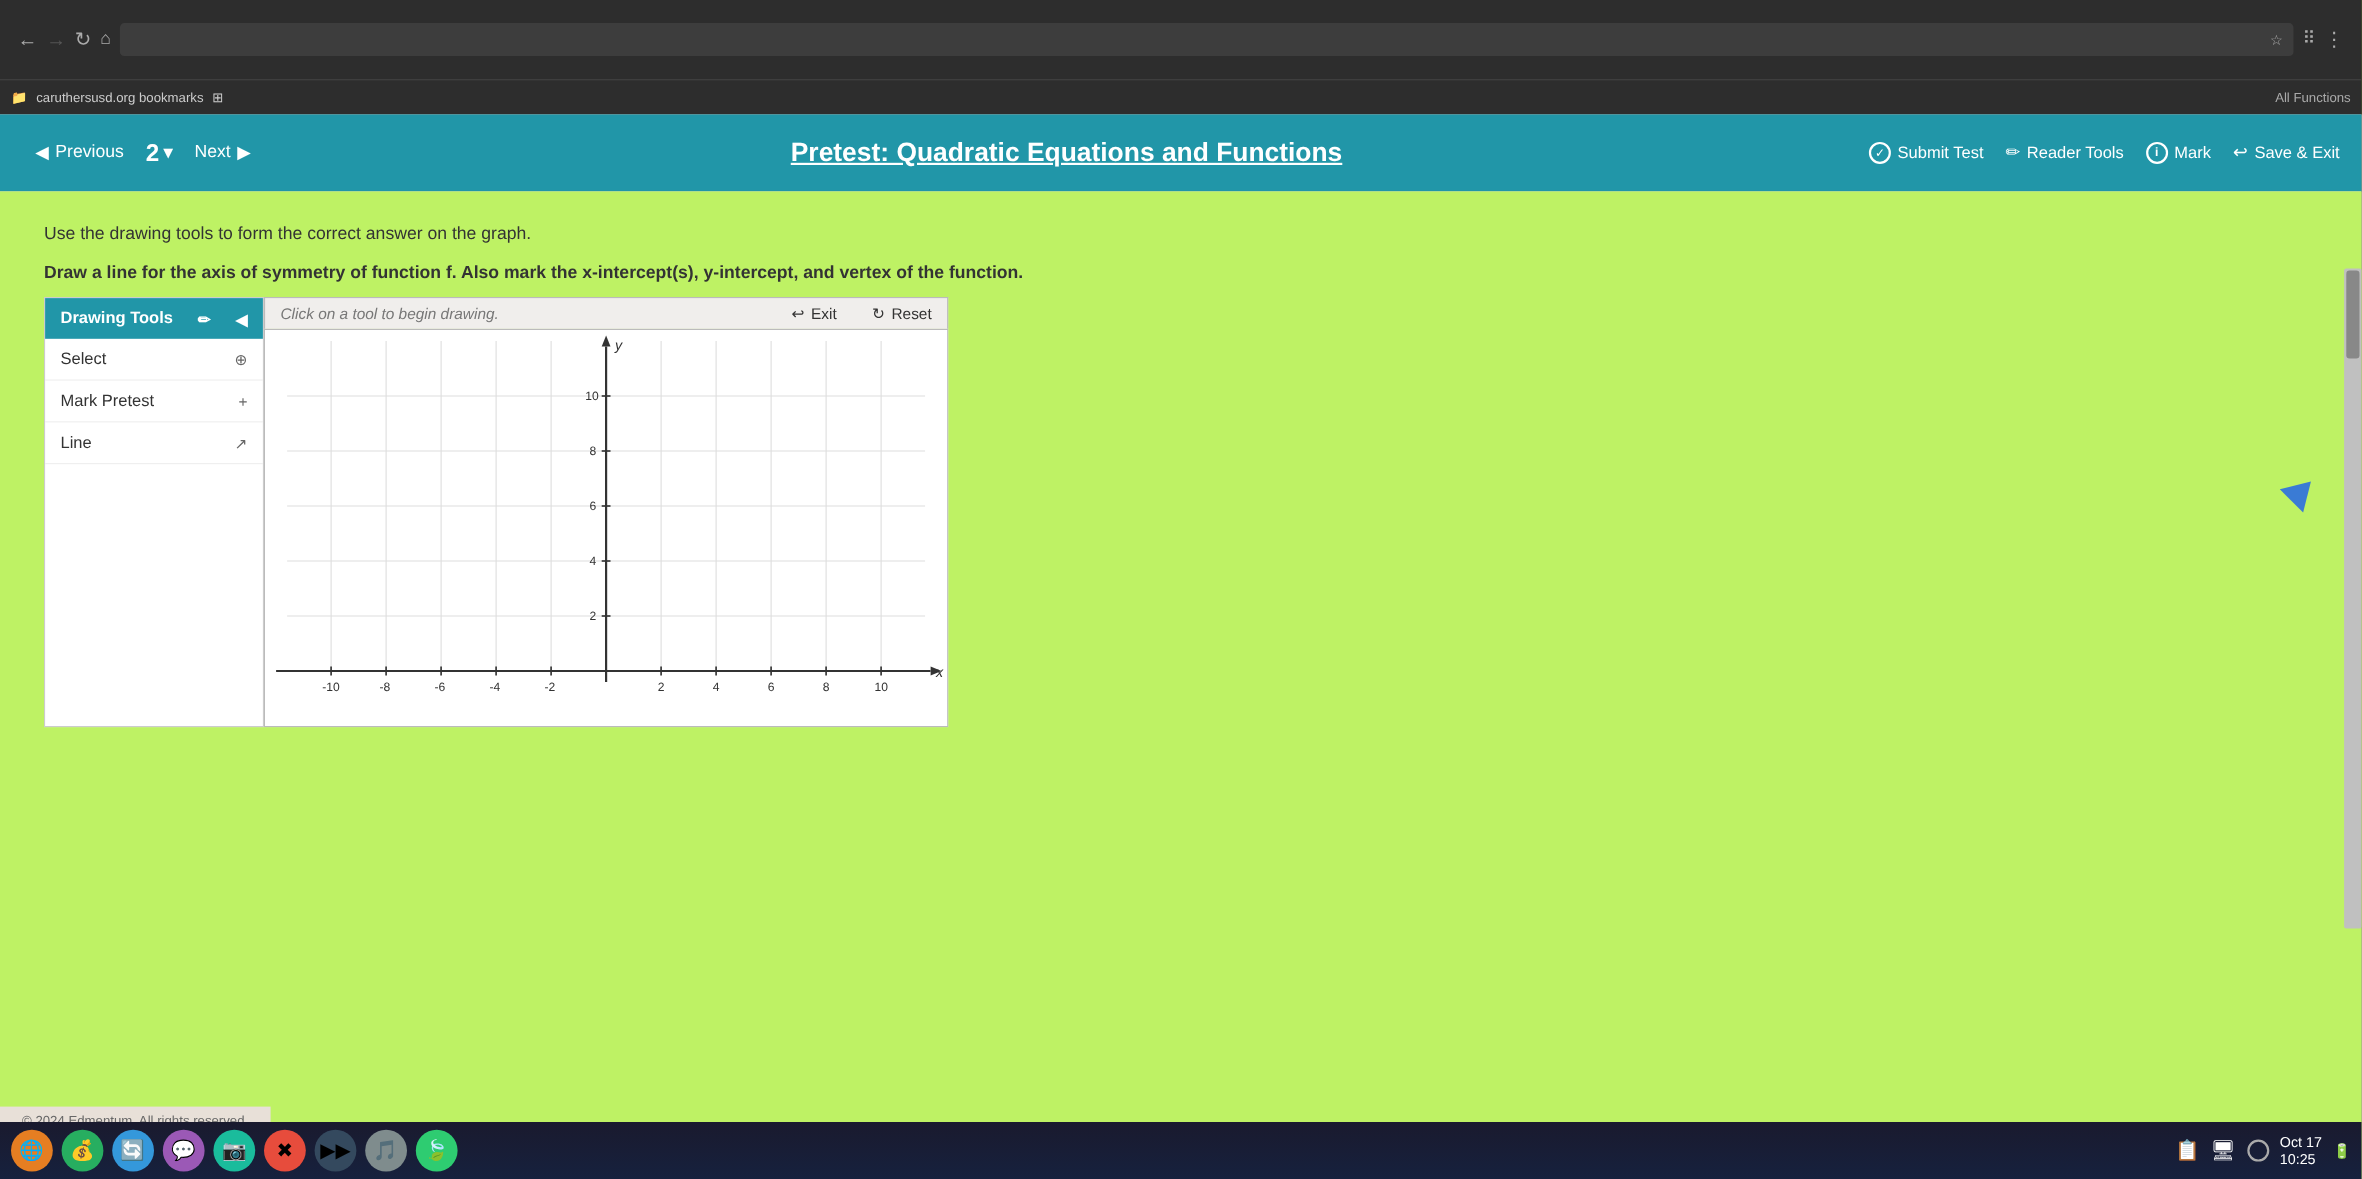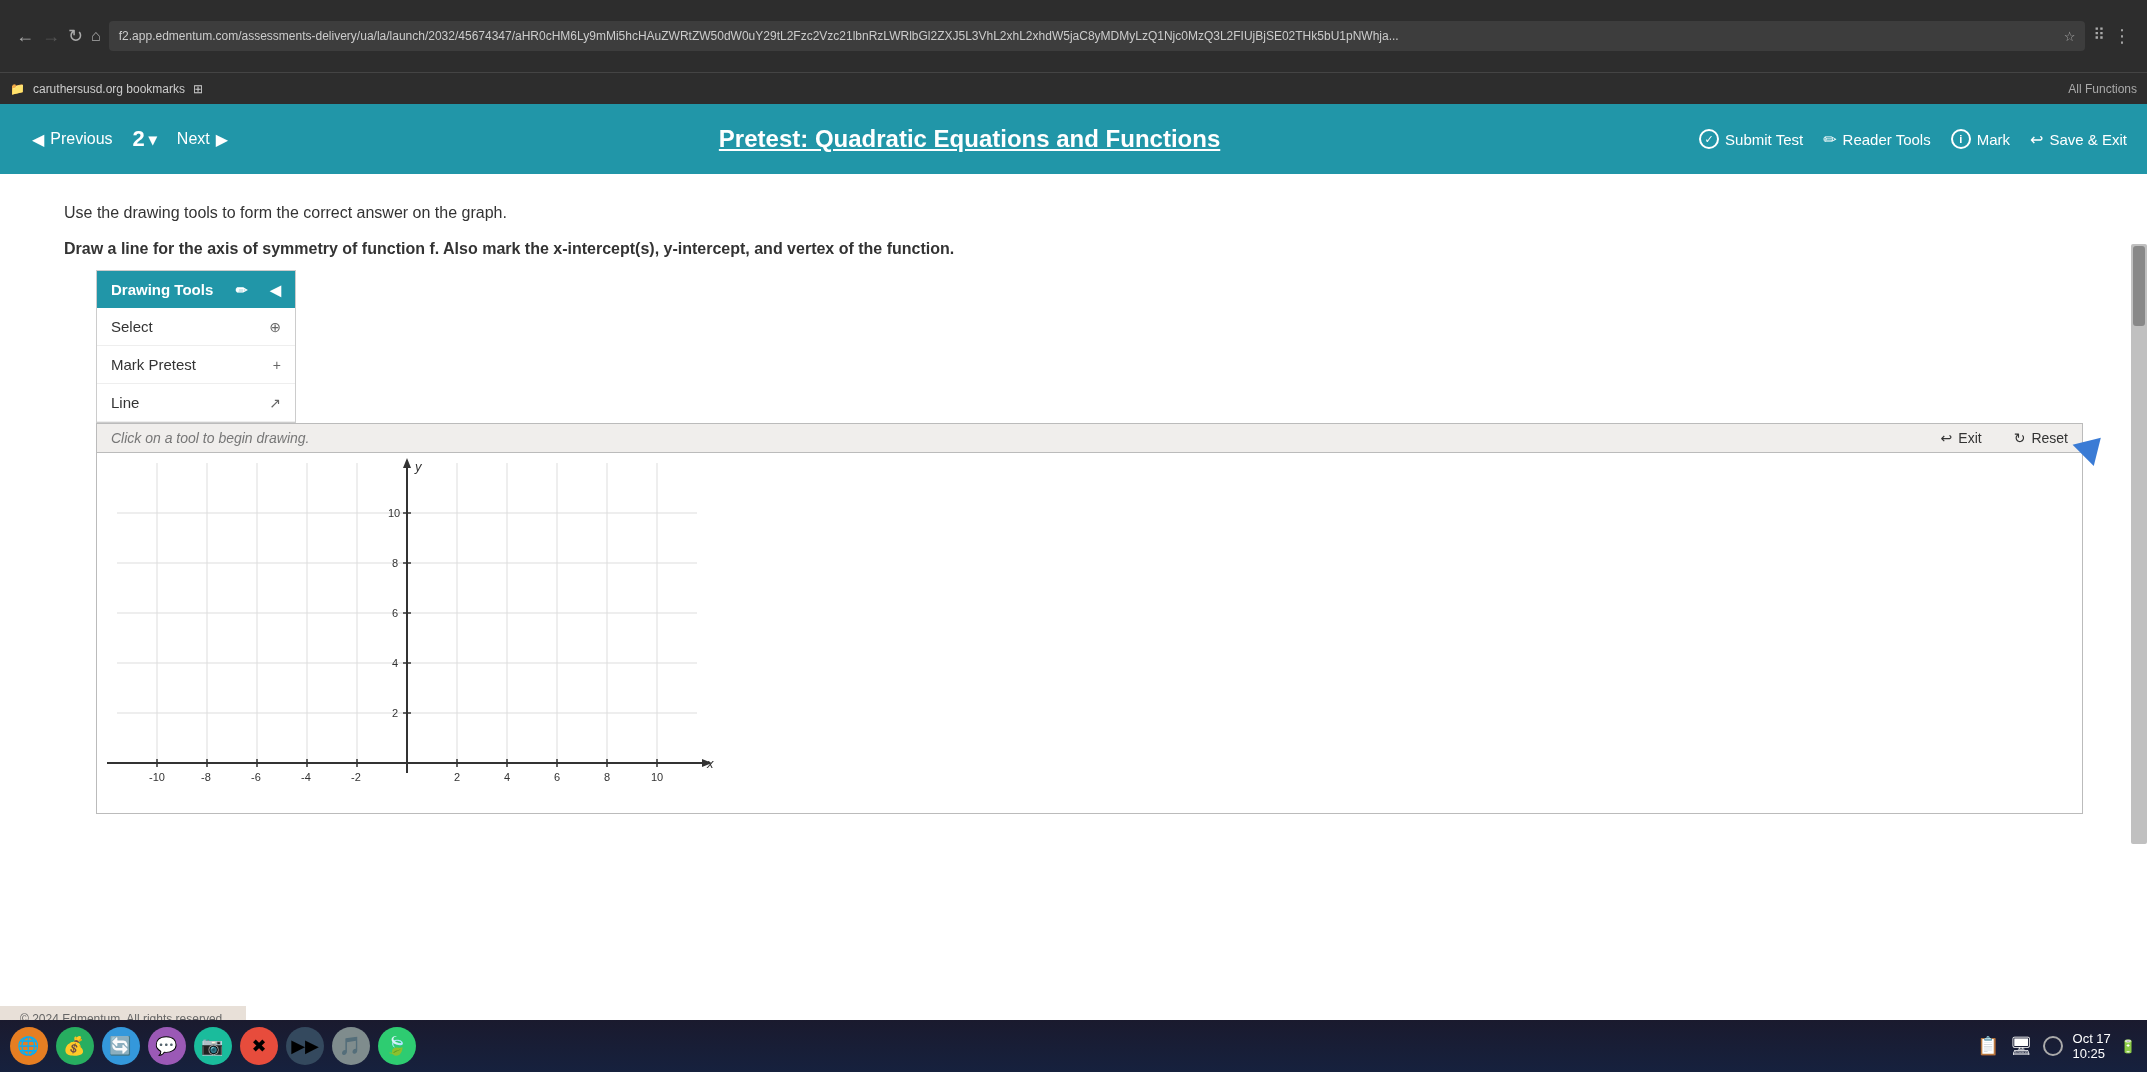--- a/index.html
+++ b/index.html
@@ -139,22 +139,22 @@
       display: flex;
       align-items: center;
       justify-content: center;
       font-size: 11px;
       color: white;
     }
 
     
     .content-area {
       flex: 1;
-      padding: 30px 64px;
-      background: #ffffff;
+      padding: 30px 40px;
+      background: #bef264;
       overflow: hidden;
       position: relative;
     }
 
     .instruction-text {
       font-size: 16px;
       color: #333;
       margin-bottom: 18px;
     }
 
@@ -278,23 +278,22 @@
       margin-left: auto;
       display: flex;
       align-items: center;
       gap: 10px;
       color: white;
       font-size: 13px;
     }
 
     .main-drawing-area {
       display: flex;
-      flex-direction: column;
+      flex-direction: row;
       position: relative;
-      margin-left: 32px;
     }
 
     .toolbar-and-graph {
       display: flex;
       flex-direction: column;
     }
 
     
     .graph-top-bar {
       display: flex;
@@ -315,21 +314,20 @@
   </style>
 </head>
 <body>
 
 <div class="browser-chrome">
   <span style="color:#aaa;font-size:18px;cursor:pointer;">←</span>
   <span style="color:#555;font-size:18px;cursor:pointer;">→</span>
   <span style="color:#aaa;font-size:18px;cursor:pointer;">↻</span>
   <span style="color:#aaa;font-size:16px;cursor:pointer;">⌂</span>
   <div class="address-bar">
-    <span style="font-size:12px;">f2.app.edmentum.com/assessments-delivery/ua/la/launch/2032/45674347/aHR0cHM6Ly9mMi5hcHAuZWRtZW50dW0uY29tL2Fzc2Vzc21lbnRzLWRlbGl2ZXJ5L3VhL2xhL2xhdW5jaC8yMDMyLzQ1Njc0MzQ3L2FIUjBjSE02THk5bU1pNWhja...</span>
     <span style="margin-left:auto;color:#aaa;">☆</span>
   </div>
   <div class="browser-icons">
     <span style="cursor:pointer;">⠿</span>
     <span style="cursor:pointer;font-size:18px;">⋮</span>
   </div>
 </div>
 
 <div class="bookmarks-bar">
   <span>📁</span>

